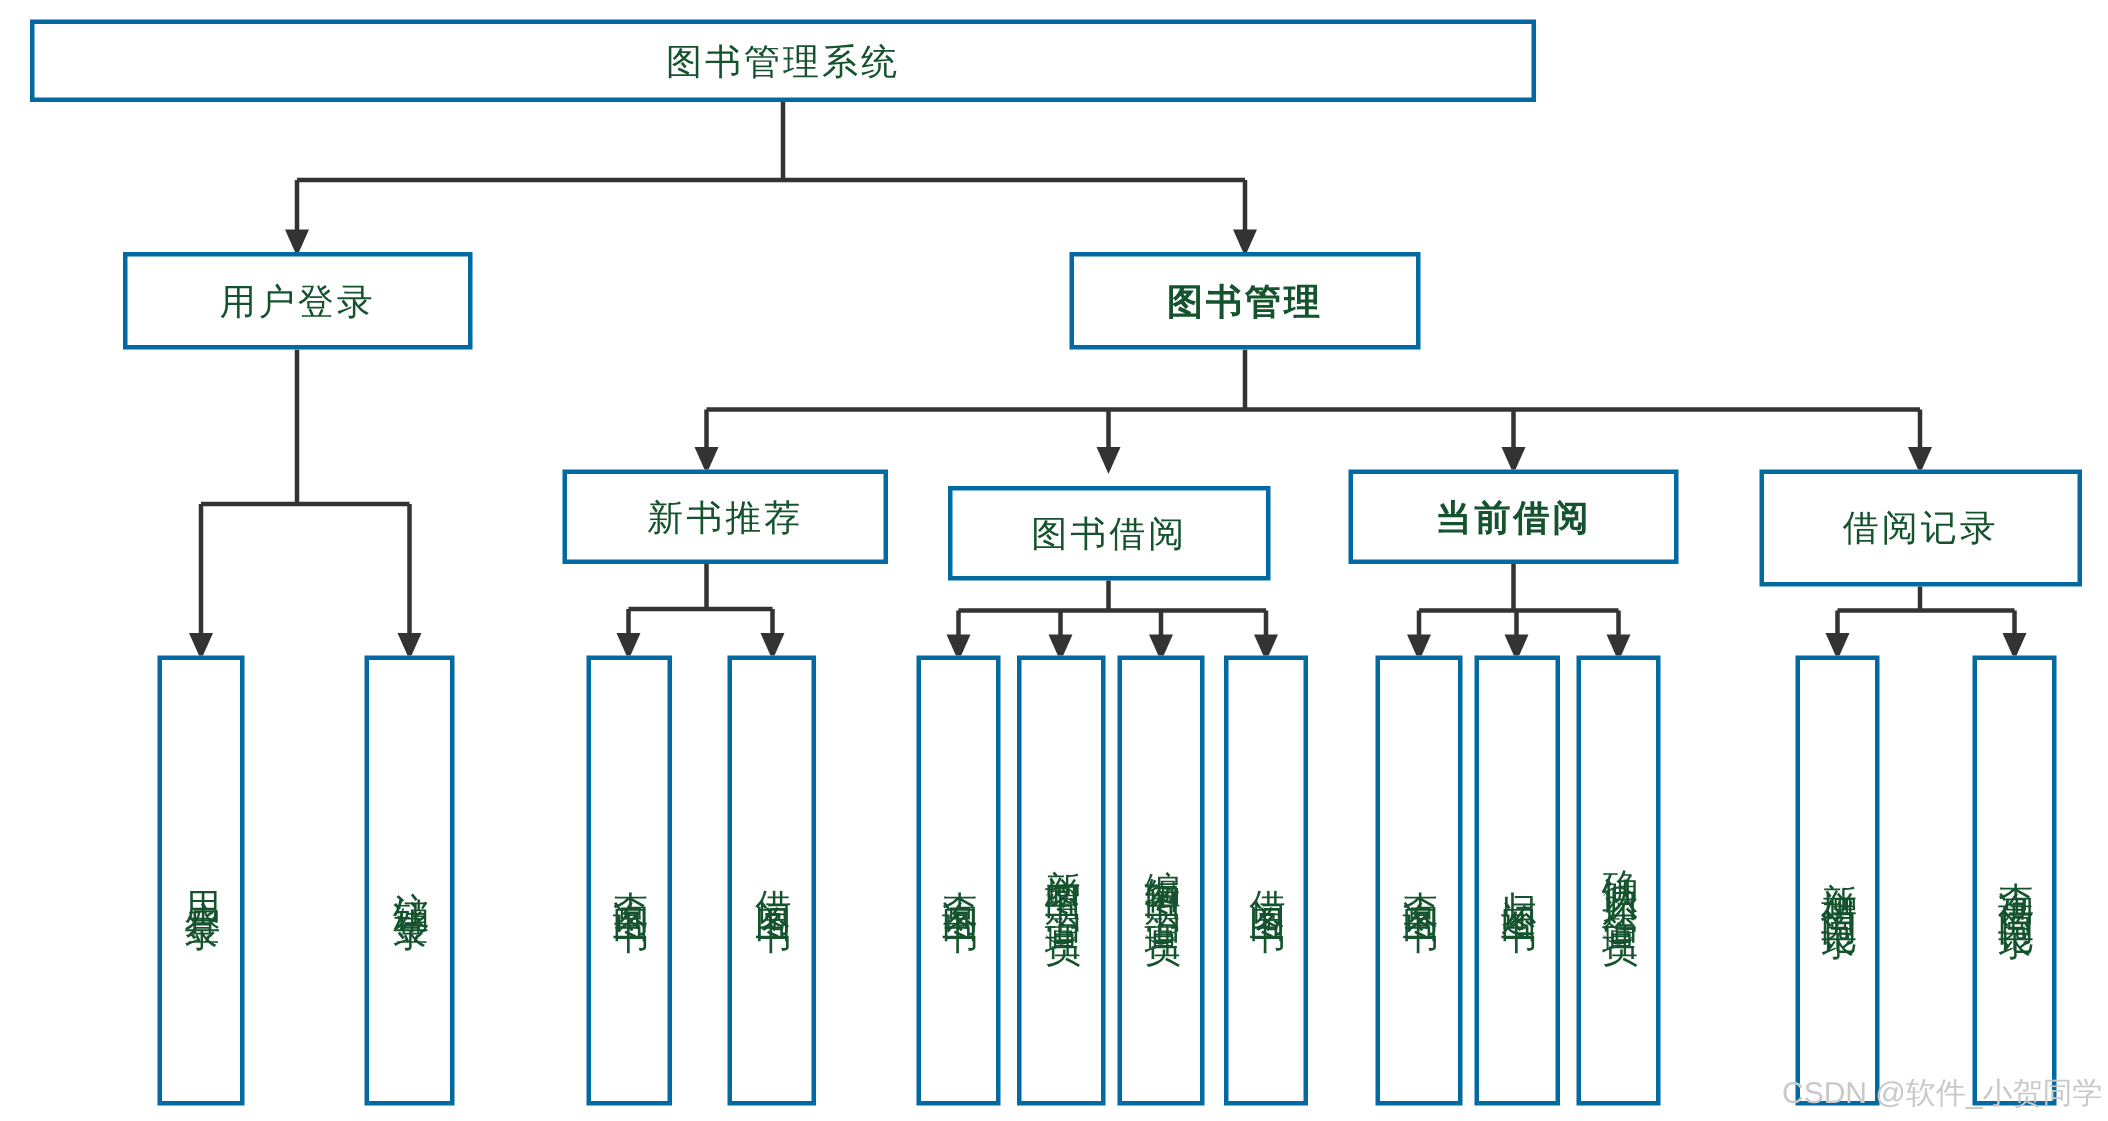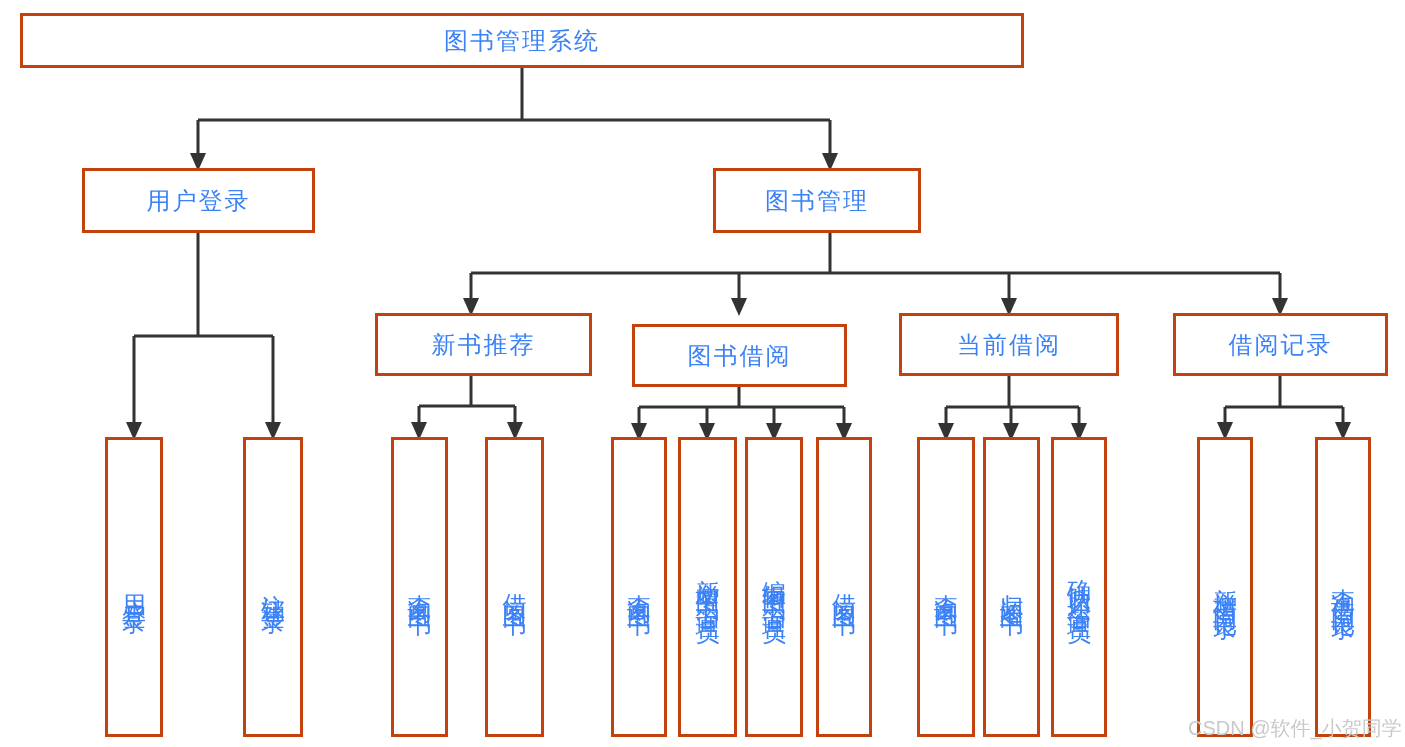--- a/index.html
+++ b/index.html
@@ -7,26 +7,26 @@
     position:relative;
     width:1405px;height:747px;
     background:#ffffff;
     font-family:"Liberation Sans","DejaVu Sans",sans-serif;
     overflow:hidden;
   }
   .edges{position:absolute;left:0;top:0;z-index:1;}
   .node{
     position:absolute;
     box-sizing:border-box;
-    border:3px solid #c2410c;
+    border:3px solid #0369a1;
     background:#ffffff;
     display:flex;
     align-items:center;
     justify-content:center;
-    color:#3b82f6;
+    color:#14532d;
     z-index:2;
   }
   .node .lbl{
     font-size:24px;
     letter-spacing:2px;
     white-space:nowrap;
   }
   .leaf .lbl{
     writing-mode:vertical-rl;
     text-orientation:mixed;
@@ -85,34 +85,34 @@
     <polygon points="1335,422 1351,422 1343,440" fill="#333333"></polygon>
   </svg>
 
   <div class="node" style="left:20px;top:13px;width:1004px;height:55px;">
     <span class="lbl">图书管理系统</span>
   </div>
 
   <div class="node" style="left:82px;top:168px;width:233px;height:65px;">
     <span class="lbl">用户登录</span>
   </div>
-  <div class="node" style="left:713px;top:168px;width:208px;height:65px;">
+  <div class="node" style="left:713px;top:168px;width:234px;height:65px;font-weight:bold;">
     <span class="lbl">图书管理</span>
   </div>
 
   <div class="node" style="left:363px;top:313px;width:217px;height:63px;margin-left:12px;">
     <span class="lbl">新书推荐</span>
   </div>
   <div class="node" style="left:632px;top:324px;width:215px;height:63px;">
     <span class="lbl">图书借阅</span>
   </div>
-  <div class="node" style="left:899px;top:313px;width:220px;height:63px;">
+  <div class="node" style="left:899px;top:313px;width:220px;height:63px;font-weight:bold;">
     <span class="lbl">当前借阅</span>
   </div>
-  <div class="node" style="left:1173px;top:313px;width:215px;height:63px;">
+  <div class="node" style="left:1173px;top:313px;width:215px;height:78px;">
     <span class="lbl">借阅记录</span>
   </div>
 
   <div class="node leaf" style="left:105px;top:437px;width:58px;height:300px;">
     <span class="lbl">用户登录</span>
   </div>
   <div class="node leaf" style="left:243px;top:437px;width:60px;height:300px;">
     <span class="lbl">注销登录</span>
   </div>
 

